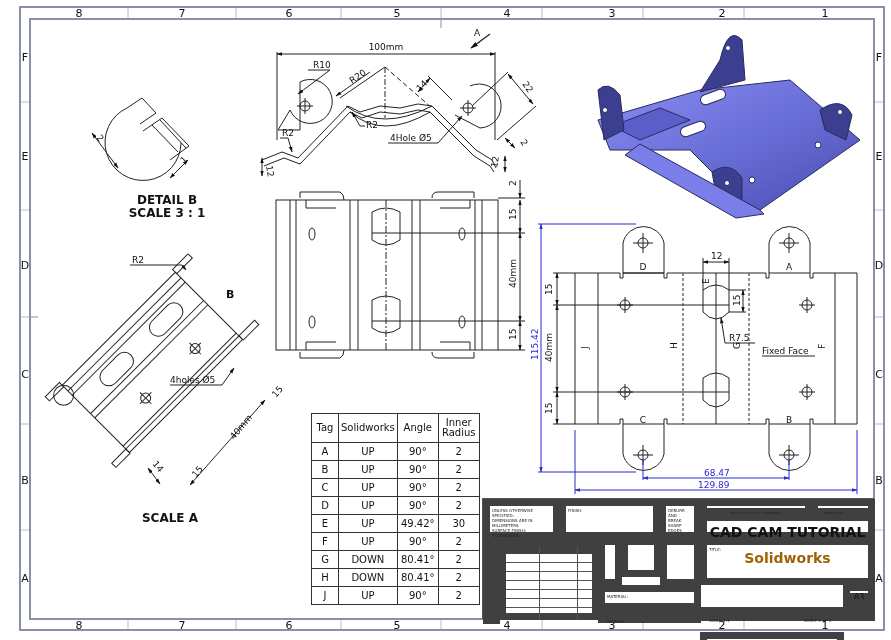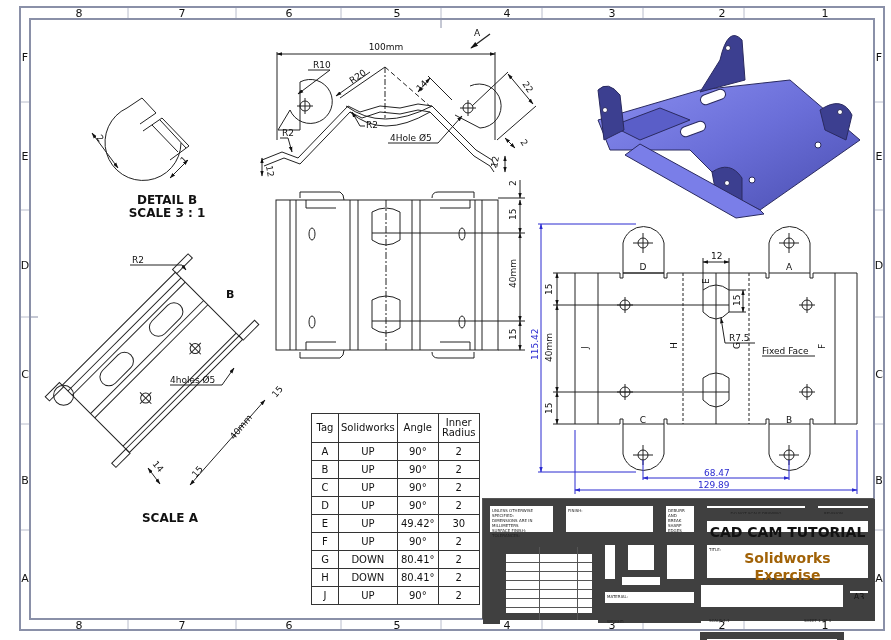--- a/index.html
+++ b/index.html
@@ -476,21 +476,20 @@
   <div class="tb" style="left:328px; top:0; width:64px; height:16px;">
     <div class="tiny" style="left:6px; top:5px;">REVISION</div>
   </div>
   <div class="tb" style="left:217px; top:15px; width:175px; height:25px;">
     <div class="lbl" style="left:0; right:0; top:3px; text-align:center; font-size:14px; font-weight:bold;">CAD CAM TUTORIAL</div>
   </div>
   <div class="tb" style="left:217px; top:39px; width:175px; height:47px;">
     <div class="tiny" style="left:2px; top:2px;">TITLE:</div>
     <div class="lbl" style="left:0; right:0; top:5px; text-align:center; font-size:14px; font-weight:bold; line-height:17px; color:#a16207;">
       <div>Solidworks</div>
-      <div>Exercise</div>
     </div>
   </div>
   <div class="tb" style="left:217px; top:85px; width:144px; height:24px;margin-top:48px;">
     <div class="tiny" style="left:2px; top:2px;">DWG NO.</div>
     <div class="lbl" style="left:0; right:0; top:5px; text-align:center; font-size:12px; font-weight:bold;">Sheet Metal Exercise</div>
   </div>
   <div class="tb" style="left:360px; top:85px; width:32px; height:16px;">
     <div class="lbl" style="left:0; right:0; top:2px; text-align:center; font-size:8px;">A3</div>
   </div>
   <div class="tb" style="left:360px; top:100px; width:32px; height:9px;"></div>

